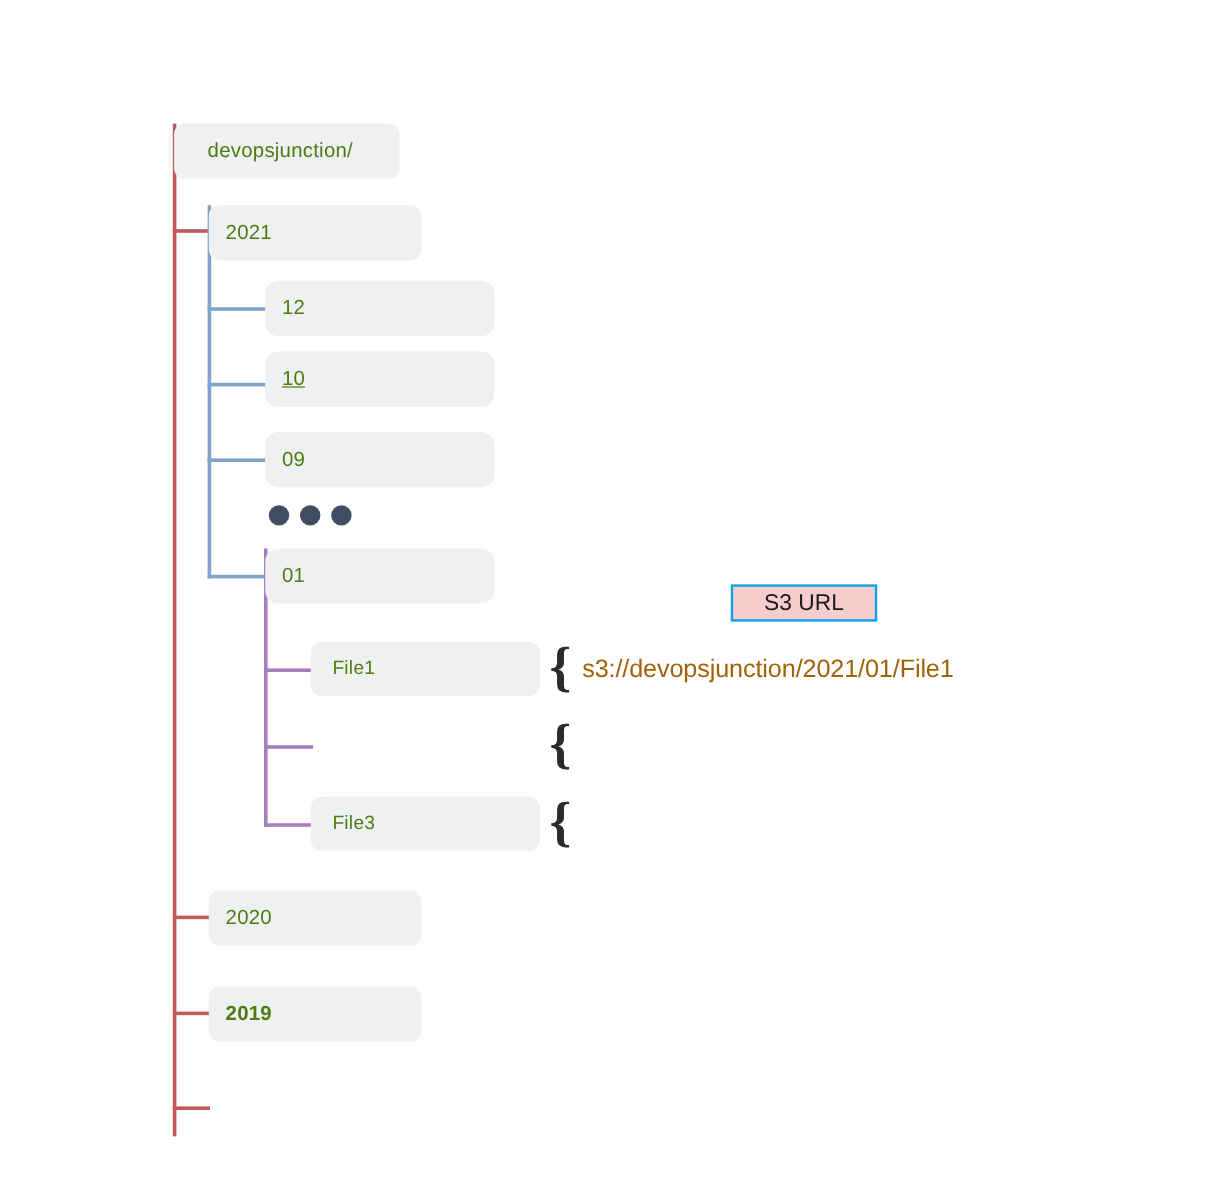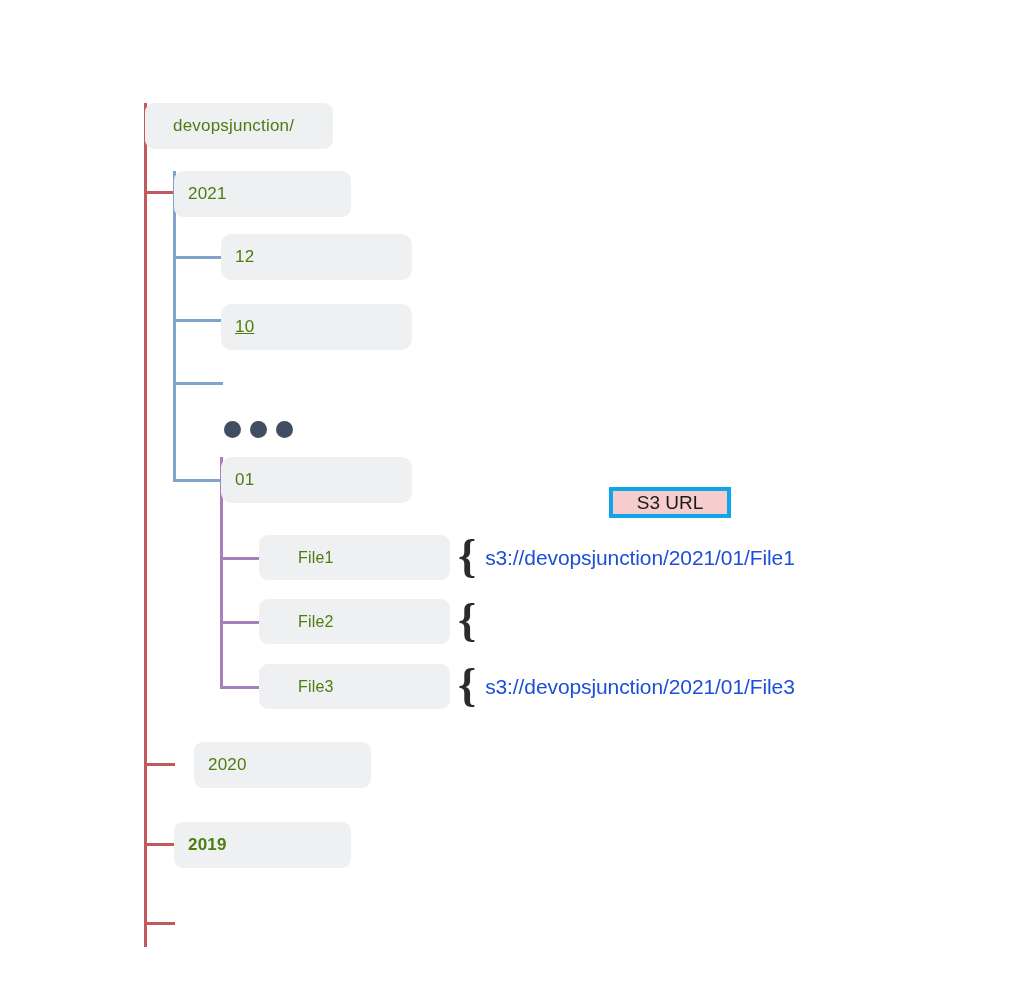--- a/index.html
+++ b/index.html
@@ -83,21 +83,21 @@
     border-radius: 11px;
   }
 
   
   .node-file {
     left: 259px;
     width: 191px;
     height: 45px;
     font-size: 16px;
     justify-content: center;
-    padding-left: 39px;
+    padding-left: 18px;
   }
 
   
   .ellipsis {
     position: absolute;
     left: 224px;
     top: 421px;
     display: flex;
     gap: 9px;
   }
@@ -109,21 +109,21 @@
   }
 
   
   .badge {
     position: absolute;
     left: 609px;
     top: 487px;
     width: 122px;
     height: 31px;
     background: #f6cccc;
-    border: 4px solid #0ea5e9;
+    border: 2px solid #0ea5e9;
     box-sizing: border-box;
     display: flex;
     align-items: center;
     justify-content: center;
     font-size: 19px;
     color: #1a1a1a;
   }
 
   
   .url-row {
@@ -137,21 +137,21 @@
     font-size: 46px;
     line-height: 1;
     color: #2b2b2b;
     font-weight: 600;
     margin-right: 9px;
     margin-top: -4px;
     font-family: "Liberation Serif", serif;
   }
   .url-text {
     font-size: 21px;
-    color: #1d4ed8;
+    color: #a16207;
     white-space: nowrap;
     letter-spacing: -0.1px;
   }
 </style>
 </head>
 <body>
 
 <div id="canvas">
 
   <div class="line line-v trunk-red" style="left:144px; top:103px; height:844px;"></div>
@@ -174,62 +174,61 @@
   <div class="line line-h branch-purple" style="left:220px; top:621px; width:41px;"></div>
   <div class="line line-h branch-purple" style="left:220px; top:686px; width:41px;"></div>
 
   <div class="node node-root">
     <span class="node-label">devopsjunction/</span>
   </div>
 
   <div class="node node-year" style="top:171px;">
     <span class="node-label">2021</span>
   </div>
-  <div class="node node-year" style="top:742px;margin-left:20px;">
+  <div class="node node-year" style="top:742px;">
     <span class="node-label">2020</span>
   </div>
   <div class="node node-year" style="top:822px;font-weight:bold;">
     <span class="node-label">2019</span>
   </div>
 
   <div class="node node-month" style="top:234px;">
     <span class="node-label">12</span>
   </div>
-  <div class="node node-month" style="top:304px;text-decoration:underline;">
+  <div class="node node-month" style="top:293px;text-decoration:underline;">
     <span class="node-label">10</span>
+  </div>
+  <div class="node node-month" style="top:360px;">
+    <span class="node-label">09</span>
   </div>
   <div class="node node-month" style="top:457px;">
     <span class="node-label">01</span>
   </div>
 
   <div class="ellipsis">
     <span class="dot"></span>
     <span class="dot"></span>
     <span class="dot"></span>
   </div>
 
   <div class="node node-file" style="top:535px;">
     <span class="node-label">File1</span>
   </div>
-  <div class="node node-file" style="top:599px;">
-    <span class="node-label">File2</span>
-  </div>
   <div class="node node-file" style="top:664px;">
     <span class="node-label">File3</span>
   </div>
 
   <div class="badge">
     <span>S3 URL</span>
   </div>
 
   <div class="url-row" style="top:535px;">
     <span class="brace">{</span>
     <span class="url-text">s3://devopsjunction/2021/01/File1</span>
   </div>
   <div class="url-row" style="top:599px;">
     <span class="brace">{</span>
   </div>
   <div class="url-row" style="top:664px;">
     <span class="brace">{</span>
-    <span class="url-text">s3://devopsjunction/2021/01/File3</span>
   </div>
 
 </div>
 
 </body></html>

